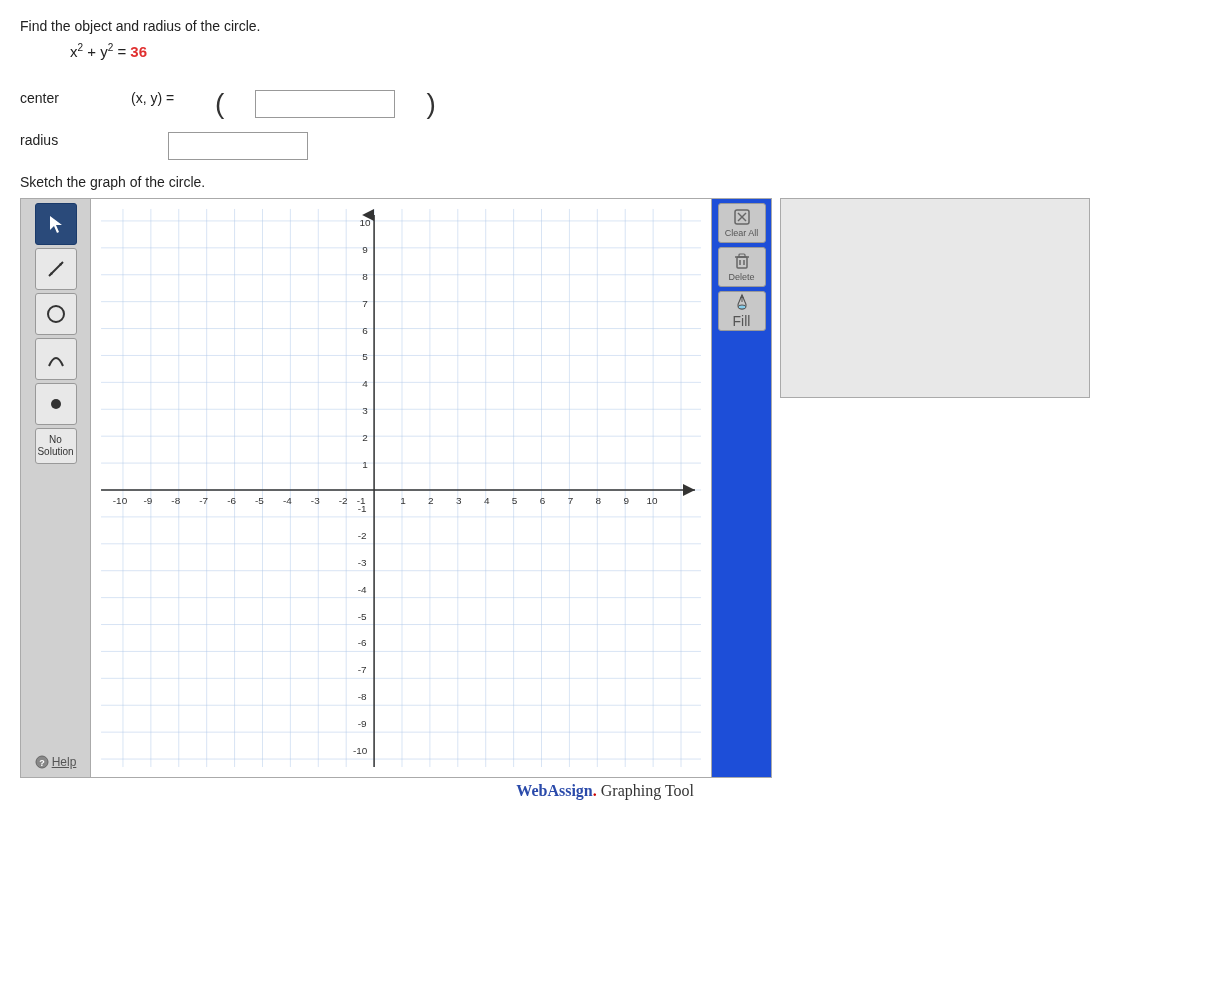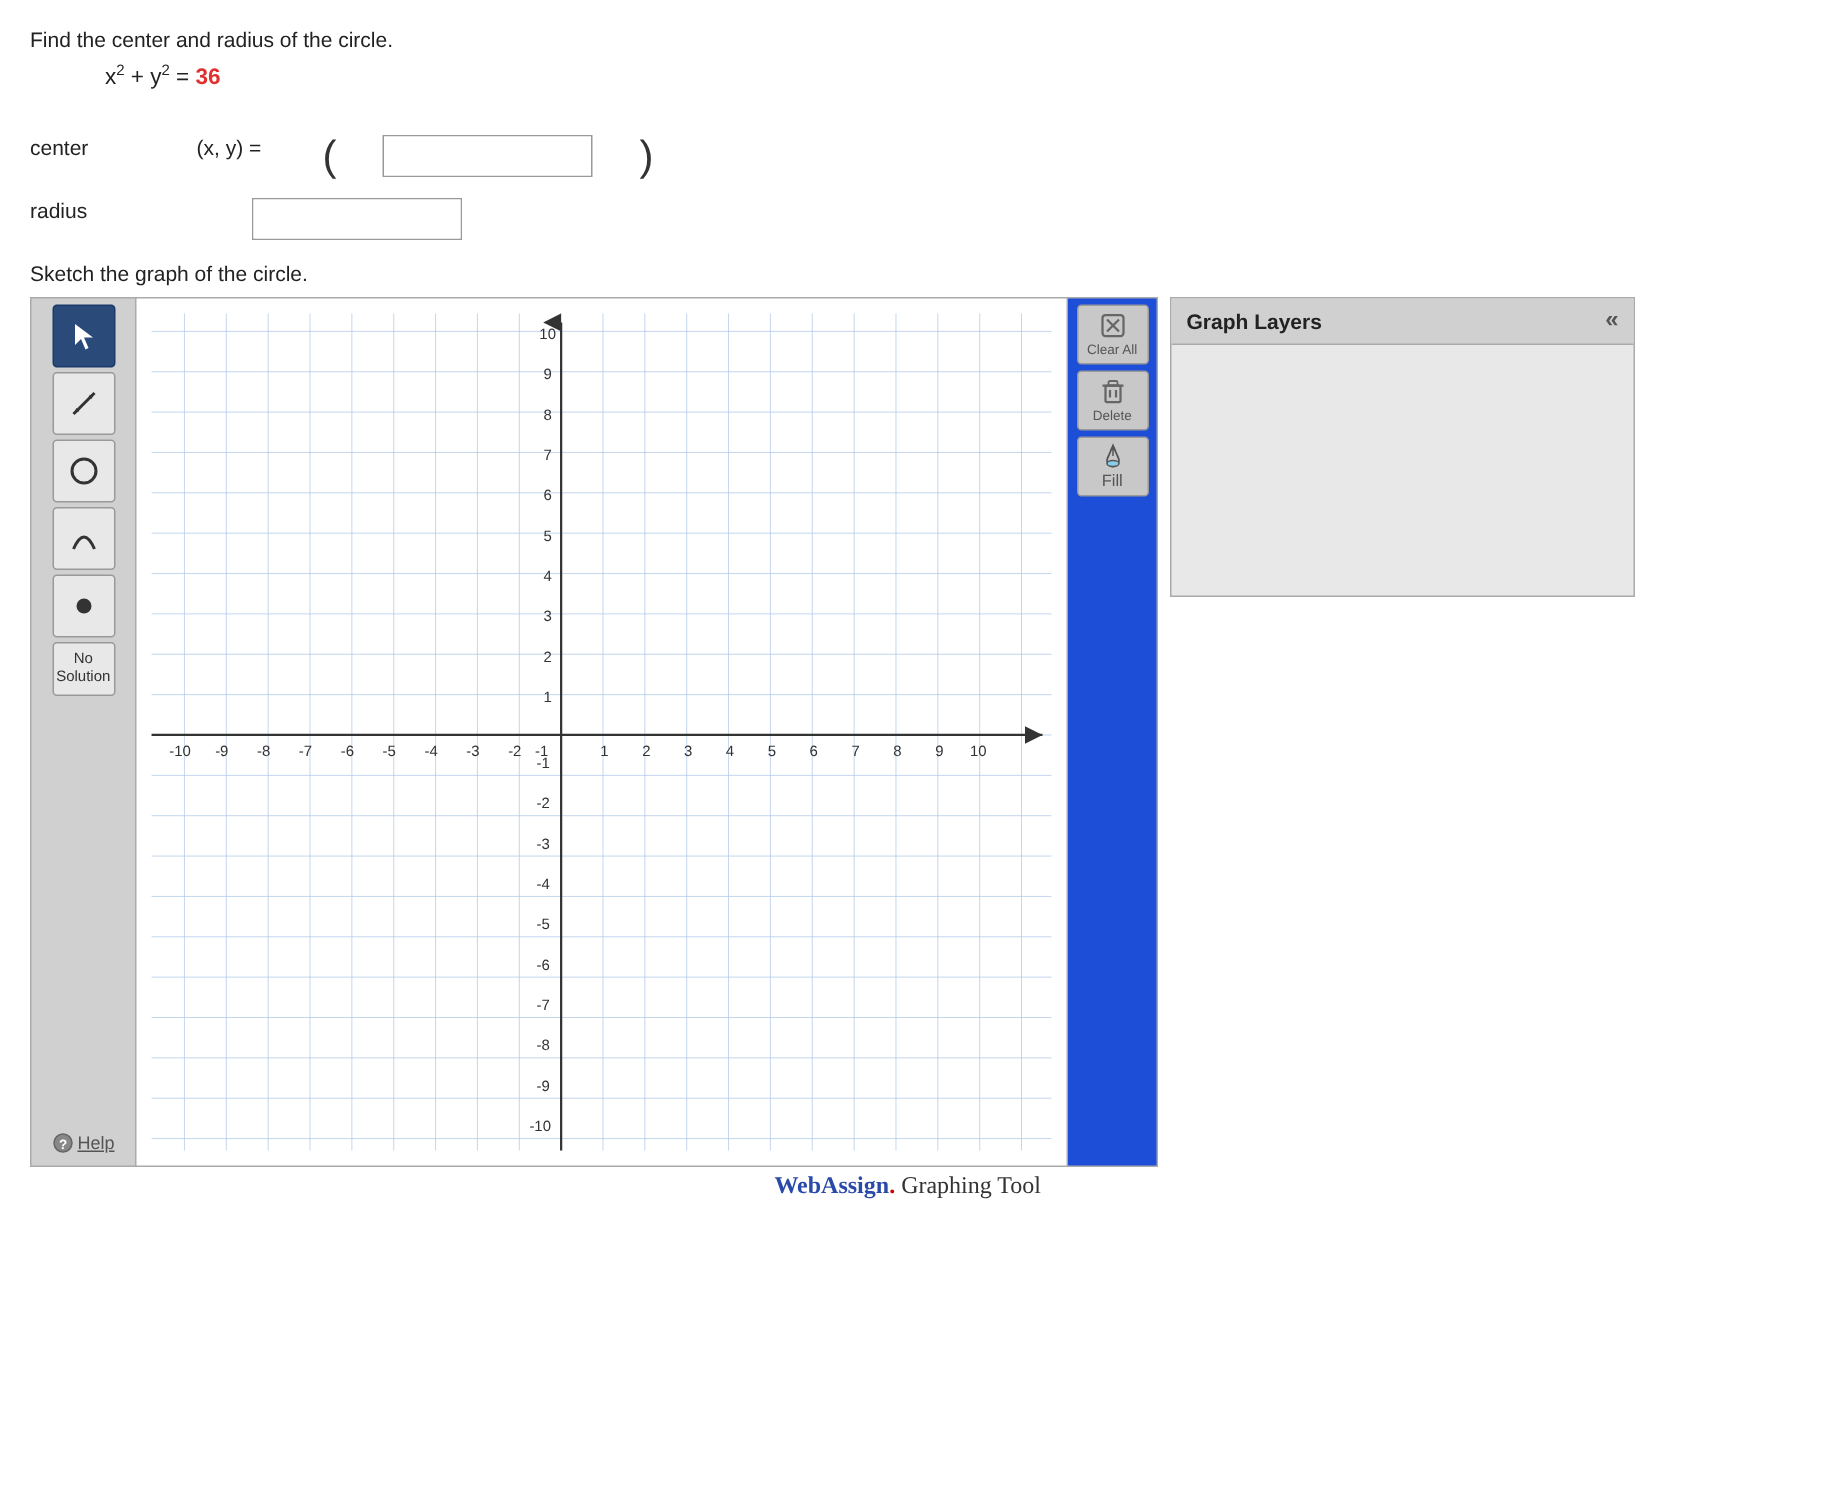--- a/index.html
+++ b/index.html
@@ -187,21 +187,21 @@
     .webassign-footer .wa-dot { color: #cc0000; font-weight: bold; }
 
     
     .grid-line { stroke: #b0c8e8; stroke-width: 0.5; }
     .axis-line { stroke: #333; stroke-width: 1.5; }
     .tick-label { font-size: 10px; fill: #333; }
   </style>
 </head>
 <body>
 
-<div class="problem-title">Find the center and radius of the circle.</div>
+<div class="problem-title">Find the object and radius of the circle.</div>
 
 <div class="equation">
   x<sup>2</sup> + y<sup>2</sup> = <span style="color:#e03030;font-weight:bold;">36</span>
 </div>
 
 <div class="form-row">
   <span class="form-label">center</span>
   <span class="form-eq">(x, y) =&nbsp;</span>
   <span class="paren">(</span>
   <div class="input-box">
@@ -392,28 +392,24 @@
       </svg>
       <span style="font-size:9px;color:#555;">Delete</span>
     </div>
     <div class="right-btn">
       <svg viewBox="0 0 18 18">
         <path d="M9,2 L6,9 Q5,11 5,12 A4,4 0 0 0 13,12 Q13,11 12,9 Z" fill="none" stroke="#555" stroke-width="1.2"></path>
         <path d="M9,2 L9,9" stroke="#555" stroke-width="1"></path>
         <ellipse cx="9" cy="14" rx="4" ry="2" fill="#87ceeb" stroke="#555" stroke-width="1"></ellipse>
         <polygon points="7,5 11,5 9,2" fill="#555"></polygon>
       </svg>
-      <span style="font-size:11px;color:#555;">Fill</span>
+      <span style="font-size:14px;color:#555;">Fill</span>
     </div>
   </div>
 
   <div class="layers-panel">
-    <div class="layers-header">
-      <span>Graph Layers</span>
-      <span class="layers-collapse">«</span>
-    </div>
   </div>
 
 </div>
 
 <div class="webassign-footer">
   <span class="wa">WebAssign</span><span class="wa-dot">.</span><span> Graphing Tool</span>
 </div>
 
 </body></html>

